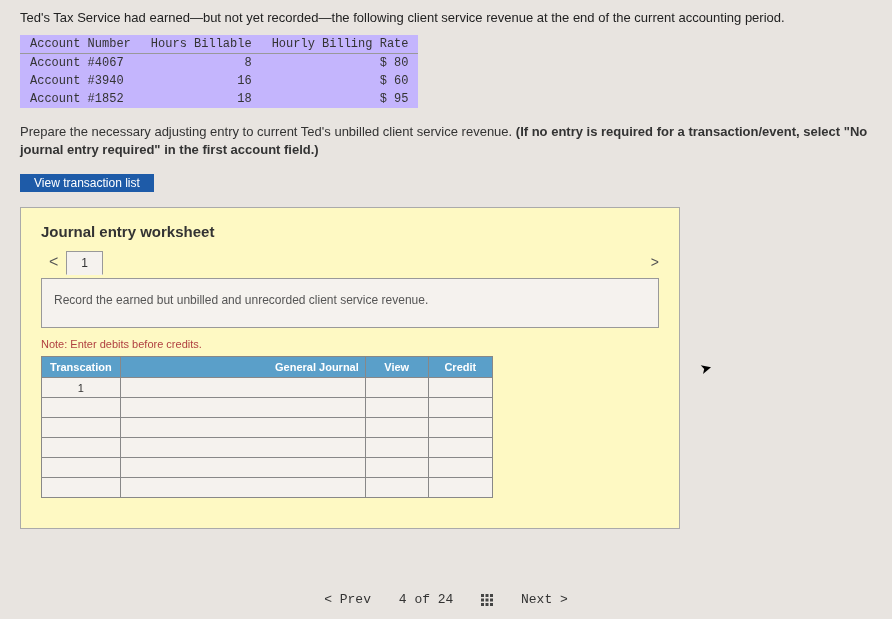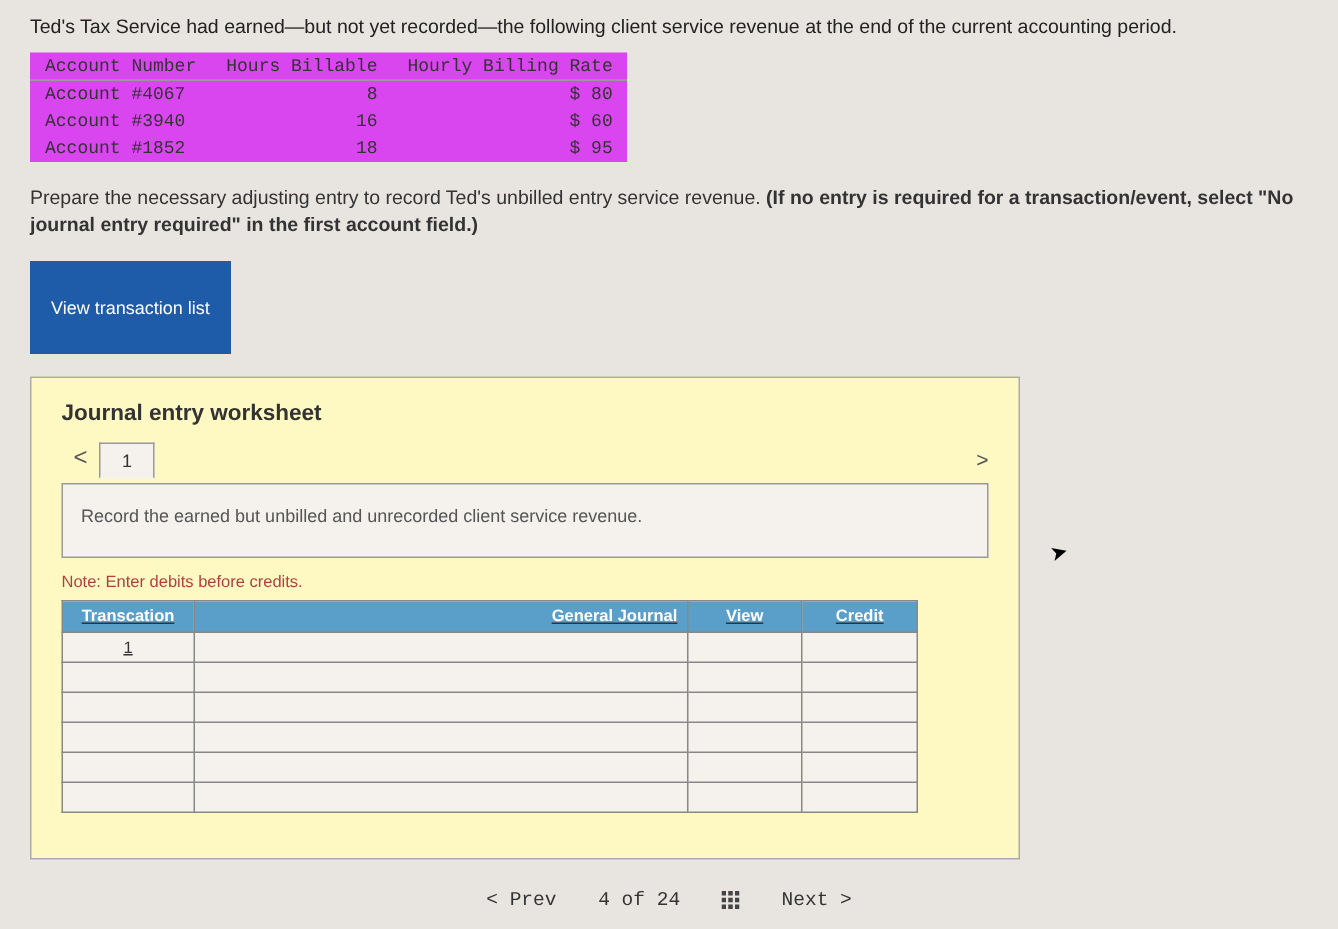--- a/index.html
+++ b/index.html
@@ -9,38 +9,38 @@
   width: 892px;
   height: 619px;
   padding: 10px 20px;
   font-size: 13px;
   color: #333;
   position: relative;
 }
 .problem-text { font-size: 13px; margin-bottom: 10px; color: #222; }
 .data-table {
   border-collapse: collapse;
-  background: #d946ef;
+  background: #c4b5fd;
   margin-bottom: 15px;
   font-size: 12px;
 }
 .data-table th, .data-table td {
   padding: 2px 10px;
   text-align: right;
   font-family: Courier, monospace;
   font-weight: normal;
 }
 .data-table th { border-bottom: 1px solid #999; }
 .data-table .leftcol { text-align: left; }
 .instructions { font-size: 13px; line-height: 1.4; margin-bottom: 15px; }
 .bold-inst { font-weight: bold; }
 .view-btn {
   background: #1e5ba8;
   color: #fff;
-  padding: 24px 14px;
+  padding: 2px 14px;
   font-size: 12px;
   border: none;
   cursor: pointer;
   margin-bottom: 15px;
   display: inline-block;
 }
 .worksheet-box {
   border: 1px solid #aaa;
   background: #fef9c3;
   width: 660px;
@@ -75,23 +75,22 @@
   border: 1px solid #999;
   background: #f5f2ee;
   padding: 14px 12px 20px;
   font-size: 12px;
   color: #555;
   margin-top: -1px;
 }
 .note-text { font-size: 11px; color: #b04040; margin: 10px 0 6px; }
 .je-table {
   border-collapse: collapse;
-  width: 571px;
+  width: 452px;
   font-size: 11px;
-  text-decoration: underline;
 }
 .je-table th {
   background: #5a9fc9;
   color: #fff;
   border: 1px solid #888;
   padding: 4px 6px;
   font-weight: bold;
 }
 .je-table td {
   border: 1px solid #888;
@@ -158,21 +157,21 @@
     </tr>
     <tr>
       <td class="leftcol">Account #1852</td>
       <td>18</td>
       <td>$ 95</td>
     </tr>
   </tbody>
 </table>
 
 <div class="instructions">
-  <span>Prepare the necessary adjusting entry to record Ted's unbilled entry service revenue. </span>
+  <span>Prepare the necessary adjusting entry to current Ted's unbilled client service revenue. </span>
   <span class="bold-inst">(If no entry is required for a transaction/event, select "No journal entry required" in the first account field.)</span>
 </div>
 
 <button class="view-btn">View transaction list</button>
 
 <div class="worksheet-box">
   <div class="ws-title">Journal entry worksheet</div>
 
   <div class="tab-row">
     <span class="tab-nav">&lt;</span>

